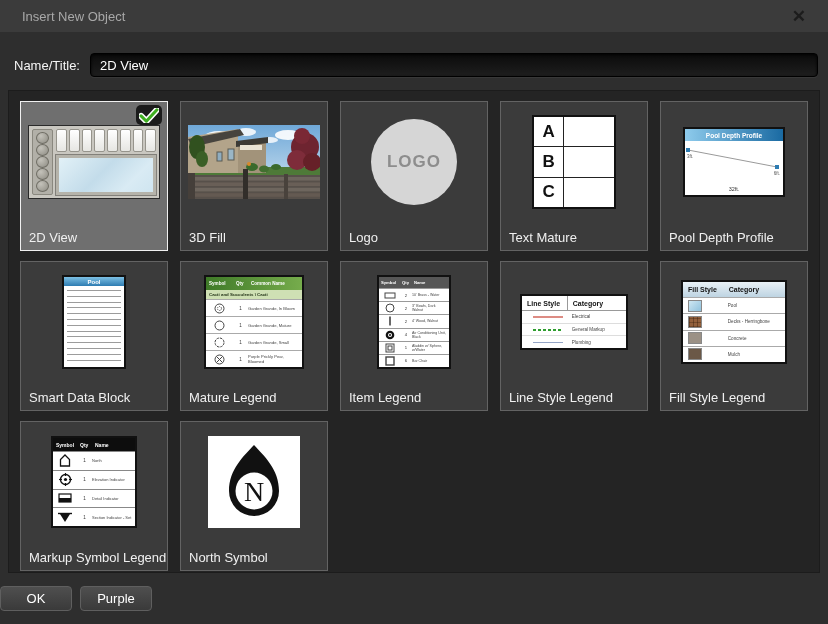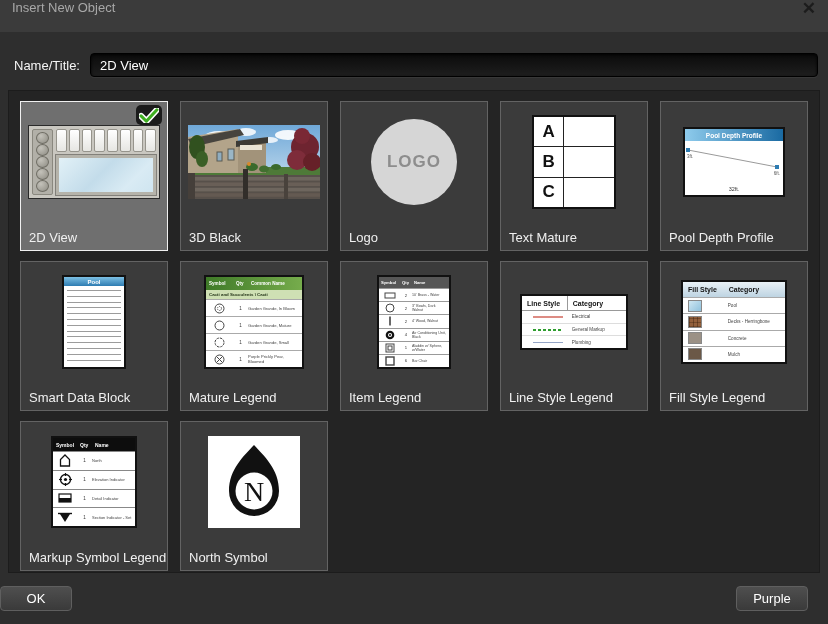--- a/index.html
+++ b/index.html
@@ -7,22 +7,22 @@
   body {
     background: #2e2e2e;
     font-family: "Liberation Sans", sans-serif;
     position: relative;
     overflow: hidden;
     color: #eee;
   }
   
   .titlebar {
     height: 32px; background: #3b3b3b;
-    display: flex; justify-content: space-between;
-    padding: 0 12px;
+    display: flex; align-items: center; justify-content: space-between;
+    padding: 0 22px;
   }
   .titlebar .title { color: #a8a8a8; font-size: 13px; }
   .titlebar .close { color: #1c1c1c; font-size: 17px; font-weight: bold; line-height: 1; cursor: default; }
 
   
   .name-row { display: flex; align-items: center; gap: 10px; padding: 21px 10px 0 14px; }
   .name-label { color: #f5f5f5; font-size: 13px; white-space: nowrap; }
   .name-input {
     flex: 1; height: 24px;
     background: linear-gradient(#0b0b0b, #1e1e1e);
@@ -163,21 +163,21 @@
   .msl .lg-row { grid-template-columns: 24px 15px 1fr; flex: 1; border-top: 1px solid #888; }
   .msl .lg-qty { font-size: 4.6px; }
   .msl .lg-name { font-size: 4px; }
 
   
   .north-box { width: 92px; height: 92px; background: #fff; display: flex; align-items: center; justify-content: center; }
 
   
   .footer {
     position: absolute; left: 0; right: 0; bottom: 0; height: 51px;
-    display: flex; align-items: center; justify-content: space-between; gap: 8px; padding-right: 20px;
+    display: flex; align-items: center; justify-content: flex-start; gap: 8px; padding-right: 6px;
   }
   .btn {
     width: 72px; height: 25px;
     background: linear-gradient(#4f4f4f, #3a3a3a);
     border: 1px solid #5f5f5f; border-radius: 4px;
     color: #fff; font-size: 13px; font-family: "Liberation Sans", sans-serif;
     cursor: pointer;
   }
 </style>
 </head>
@@ -262,21 +262,21 @@
         <rect x="0" y="50" width="132" height="24" fill="#57504a"></rect>
         <rect x="0" y="52" width="132" height="3.6" fill="#6e665e"></rect>
         <rect x="0" y="57.4" width="132" height="3.6" fill="#695f57"></rect>
         <rect x="0" y="62.8" width="132" height="3.6" fill="#6e665e"></rect>
         <rect x="0" y="68.2" width="132" height="3.6" fill="#645a52"></rect>
         <rect x="0" y="48" width="7" height="26" fill="#453f3a"></rect>
         <rect x="55" y="44" width="5" height="30" fill="#322e2a"></rect>
         <rect x="96" y="49" width="4" height="25" fill="#49423c"></rect>
       </svg>
     </div>
-    <div class="tile-label">3D Black</div>
+    <div class="tile-label">3D Fill</div>
   </div>
 
 
   <div class="tile">
     <div class="thumb">
       <div class="logo-circle">
         <span>LOGO</span>
       </div>
     </div>
     <div class="tile-label">Logo</div>

